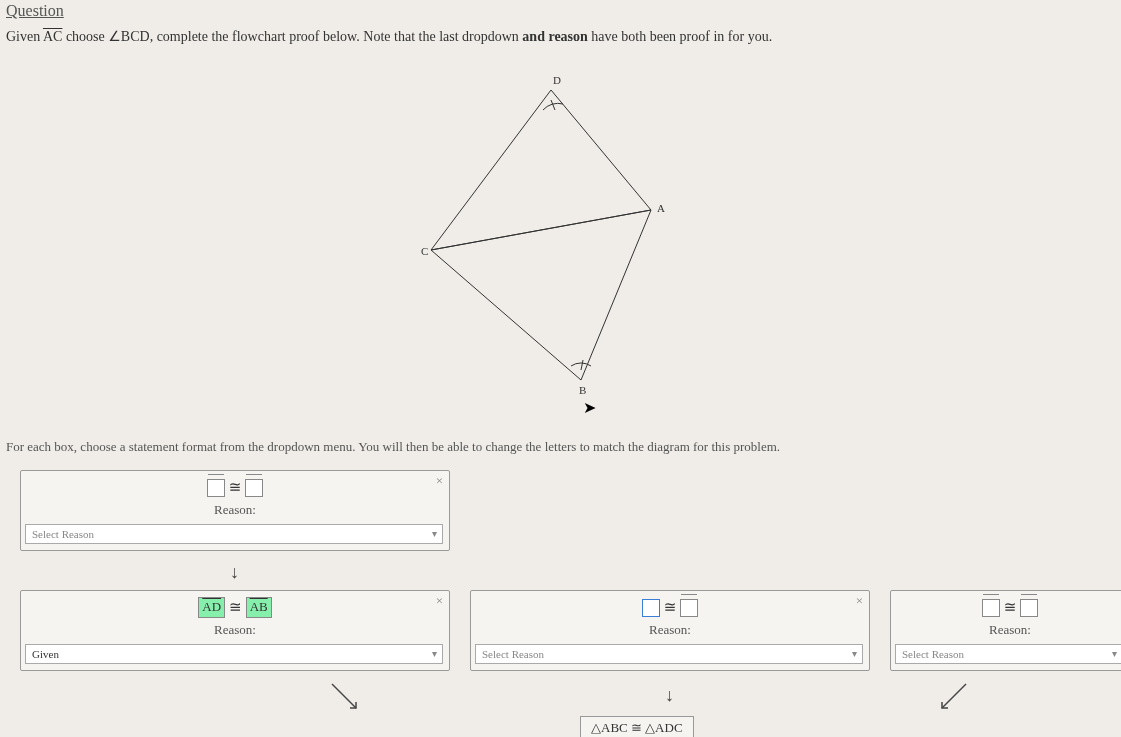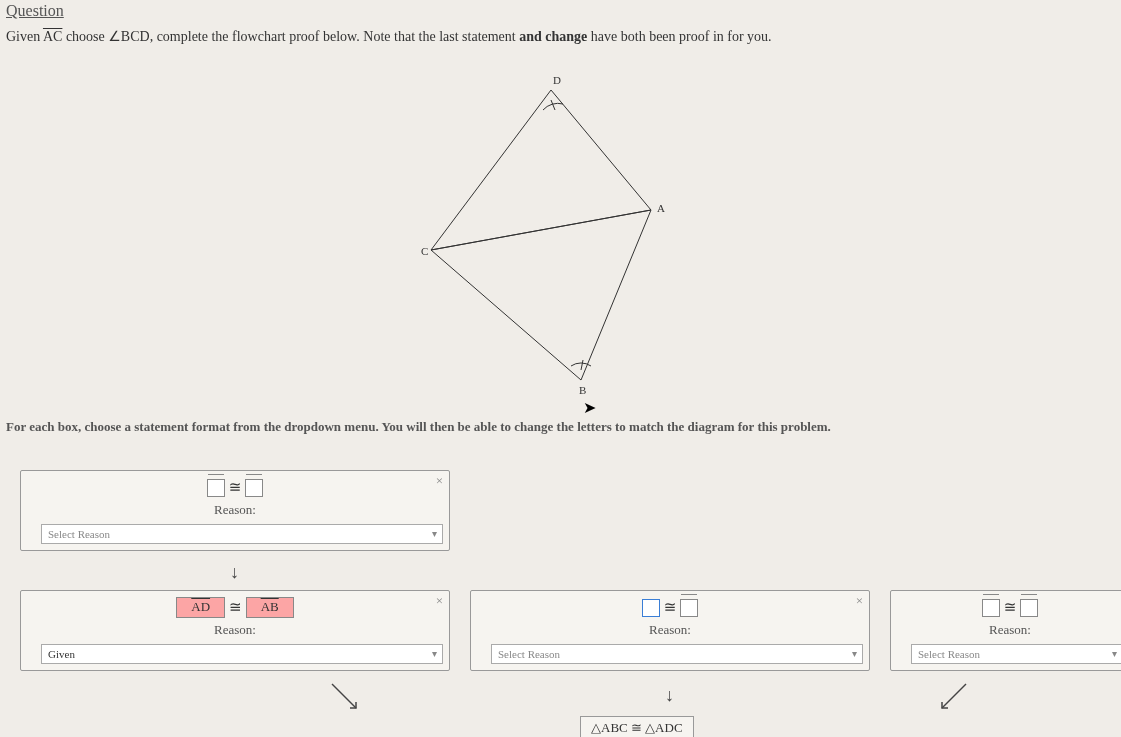--- a/index.html
+++ b/index.html
@@ -26,24 +26,23 @@
     color: #333;
   }
   .overline { text-decoration: overline; margin-top: 37px; }
   .figure {
     position: absolute;
     top: 70px; left: 0; width: 1121px; height: 360px;
   }
   .figure svg { display: block; margin: 0 auto; }
   .instructions {
     position: absolute;
-    top: 419px; left: 6px;
+    top: 439px; left: 6px;
     font-size: 13px;
     color: #555;
-    font-weight: bold;
   }
   .flow {
     position: absolute;
     top: 470px; left: 10px; width: 1101px;
   }
   .box {
     position: absolute;
     border: 1px solid #999;
     background: #f6f4f0;
     border-radius: 2px;
@@ -63,37 +62,37 @@
     display: inline-block;
     width: 18px; height: 18px;
     border: 1px solid #888;
     background: #fff;
     vertical-align: middle;
   }
   .placeholder.blue { border-color: #3a7ed6; background:#fff; }
   .seg-placeholder {
     display:inline-block;
     border:1px solid #888;
-    padding:0 14px;
+    padding:0 3px;
     font-size:13px;
     text-decoration: overline;
-    background:#fca5a5;
+    background:#86efac;
   }
   .reason-label {
     font-size: 13px;
     color: #555;
   }
   .select {
     border: 1px solid #aaa;
     background: #fff;
     font-size: 11px;
     color: #888;
     text-align: left;
     padding: 3px 18px 3px 6px;
-    margin: 2px 6px 6px 20px;
+    margin: 2px 6px 6px 4px;
     position: relative;
     cursor: pointer;
   }
   .select::after {
     content: "▾";
     position: absolute;
     right: 5px; top: 3px;
     color: #888;
     font-size: 10px;
   }
@@ -127,21 +126,21 @@
     font-size:16px;
     color:#000;
   }
 </style>
 </head>
 <body>
 
 <div class="header-label">Question</div>
 
 <div class="prompt">
-  <span>Given </span><span class="overline">AC</span><span> choose </span><span>∠BCD</span><span>, complete the flowchart proof below. Note that the last statement </span><b>and change</b><span> have both been proof in for you.</span>
+  <span>Given </span><span class="overline">AC</span><span> choose </span><span>∠BCD</span><span>, complete the flowchart proof below. Note that the last dropdown </span><b>and reason</b><span> have both been proof in for you.</span>
 </div>
 
 <div class="figure">
   <svg width="340" height="340" viewBox="0 0 340 340">
 
     <polygon points="40,180 160,20 260,140" fill="none" stroke="#333" stroke-width="1"></polygon>
     <polygon points="40,180 260,140 190,310" fill="none" stroke="#333" stroke-width="1"></polygon>
 
     <path d="M 152,40 A 20 20 0 0 1 172,34" fill="none" stroke="#333" stroke-width="1"></path>
     <line x1="160" y1="30" x2="164" y2="40" stroke="#333" stroke-width="1"></line>

